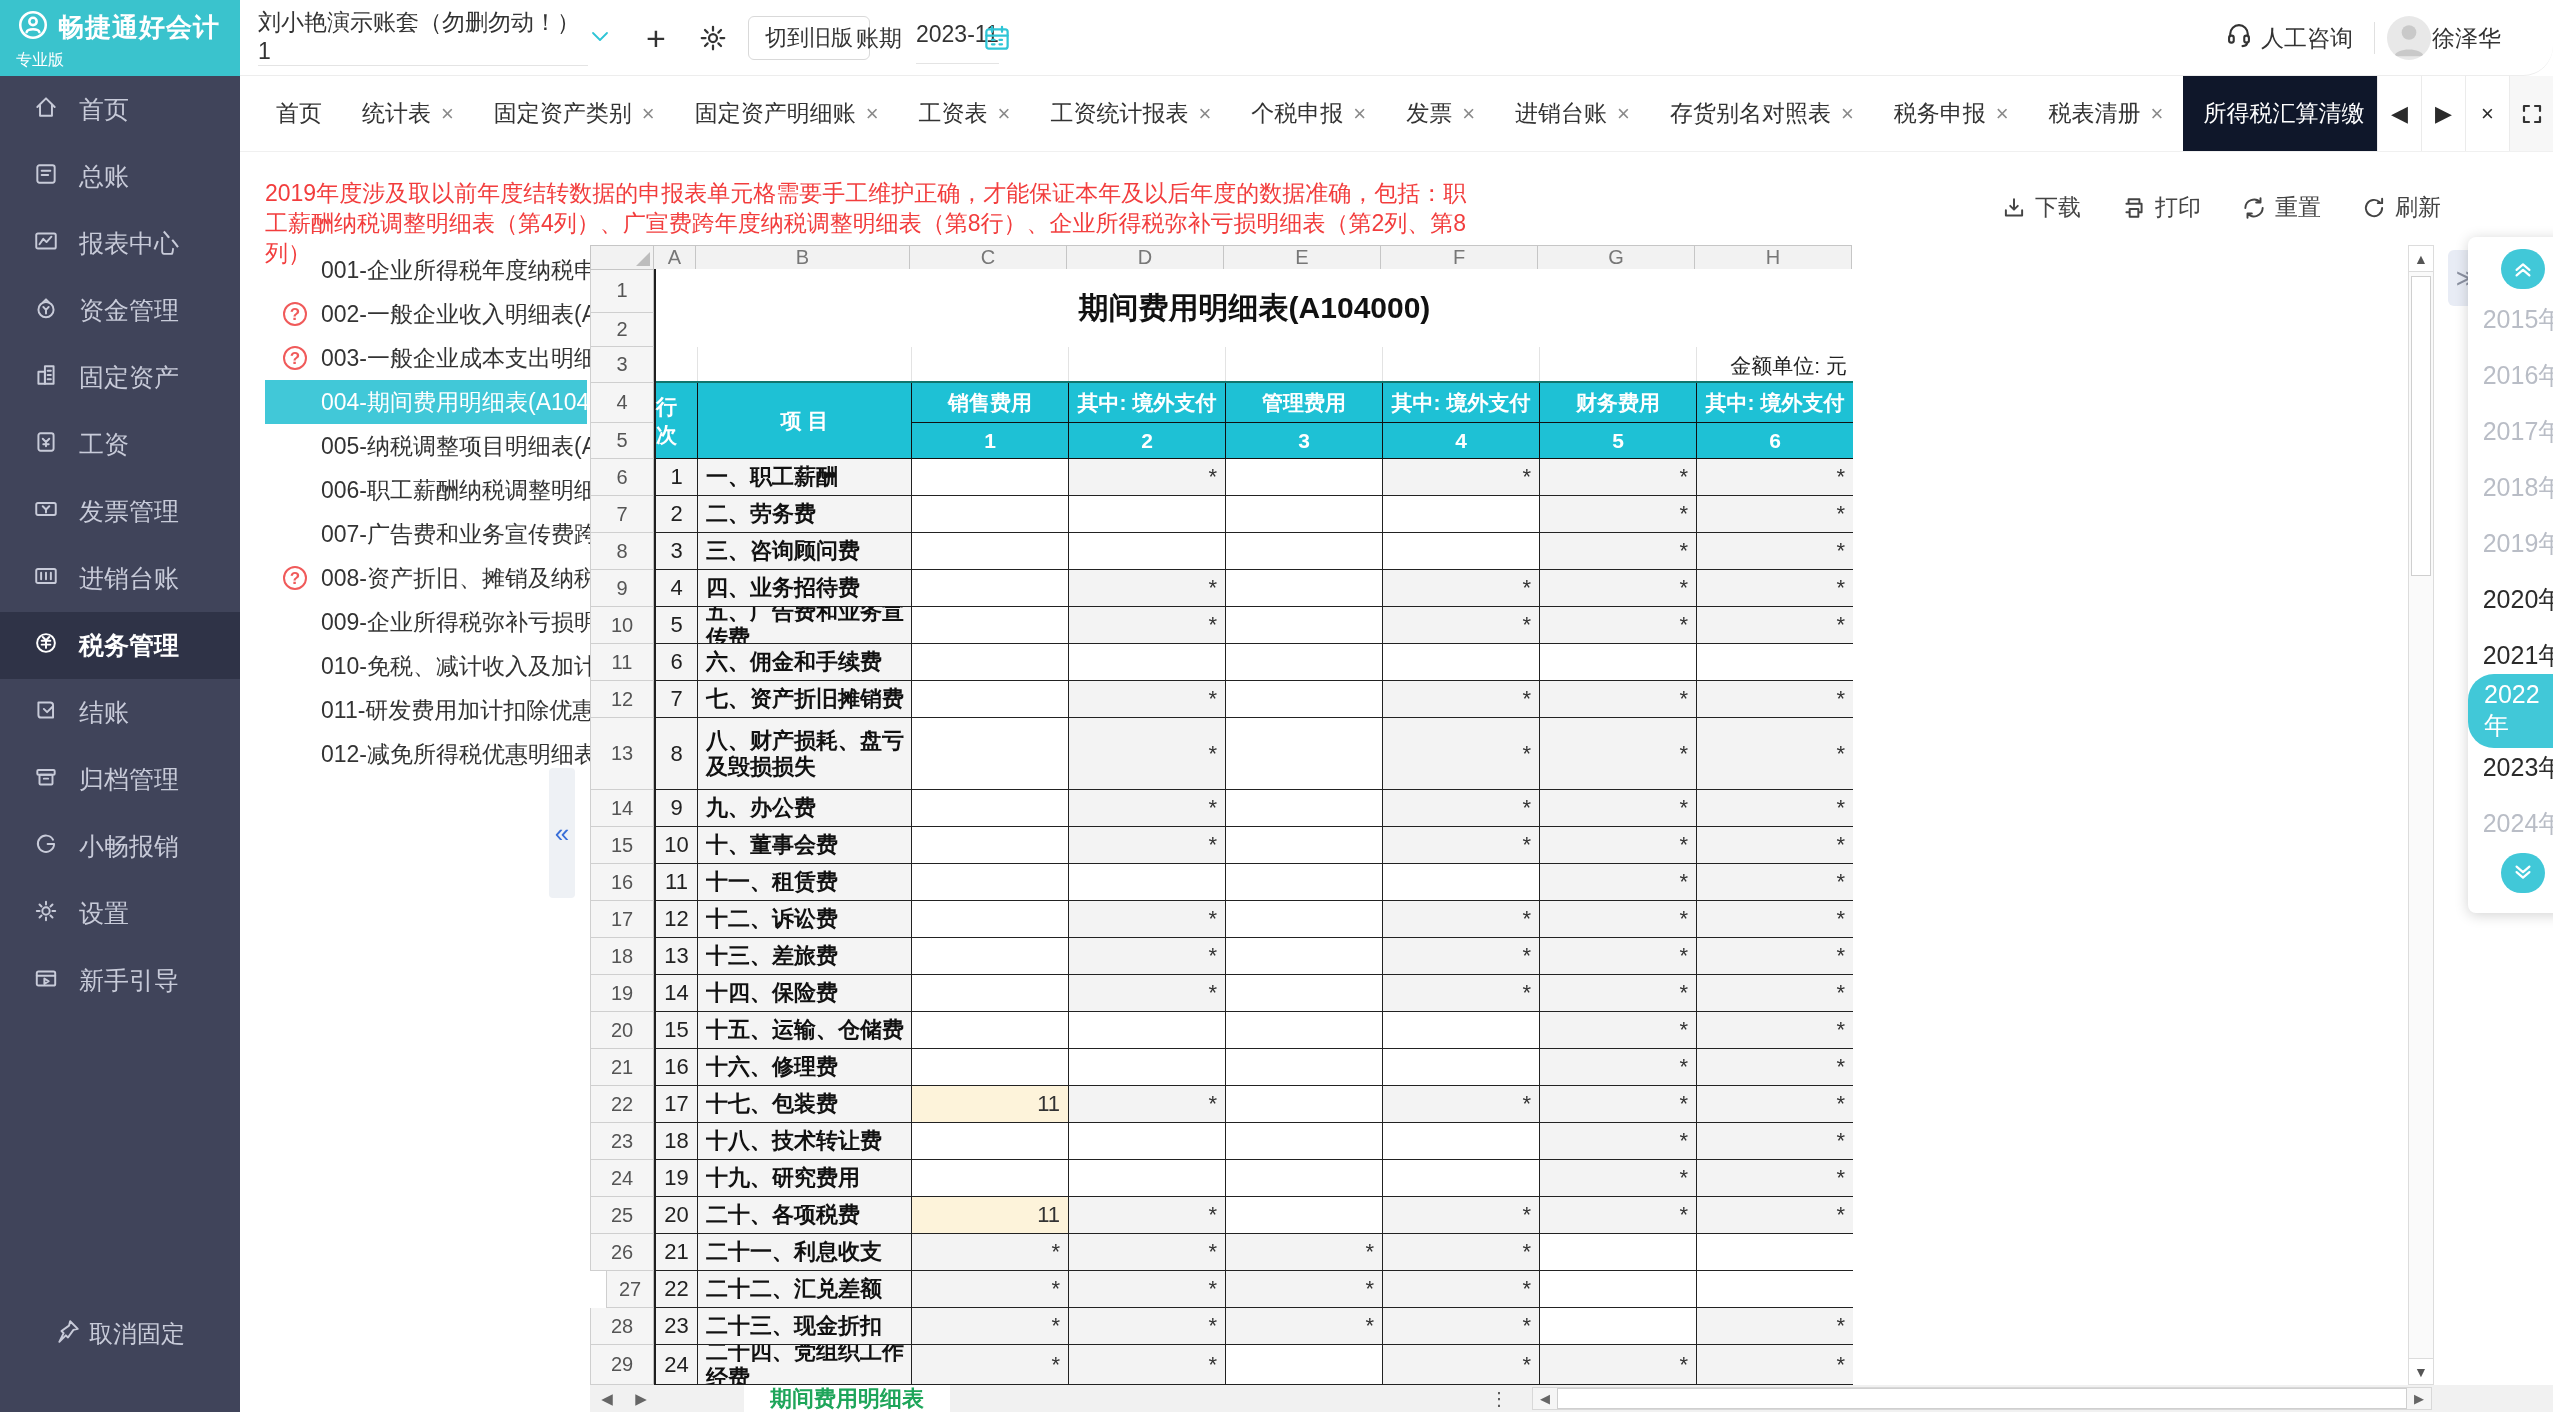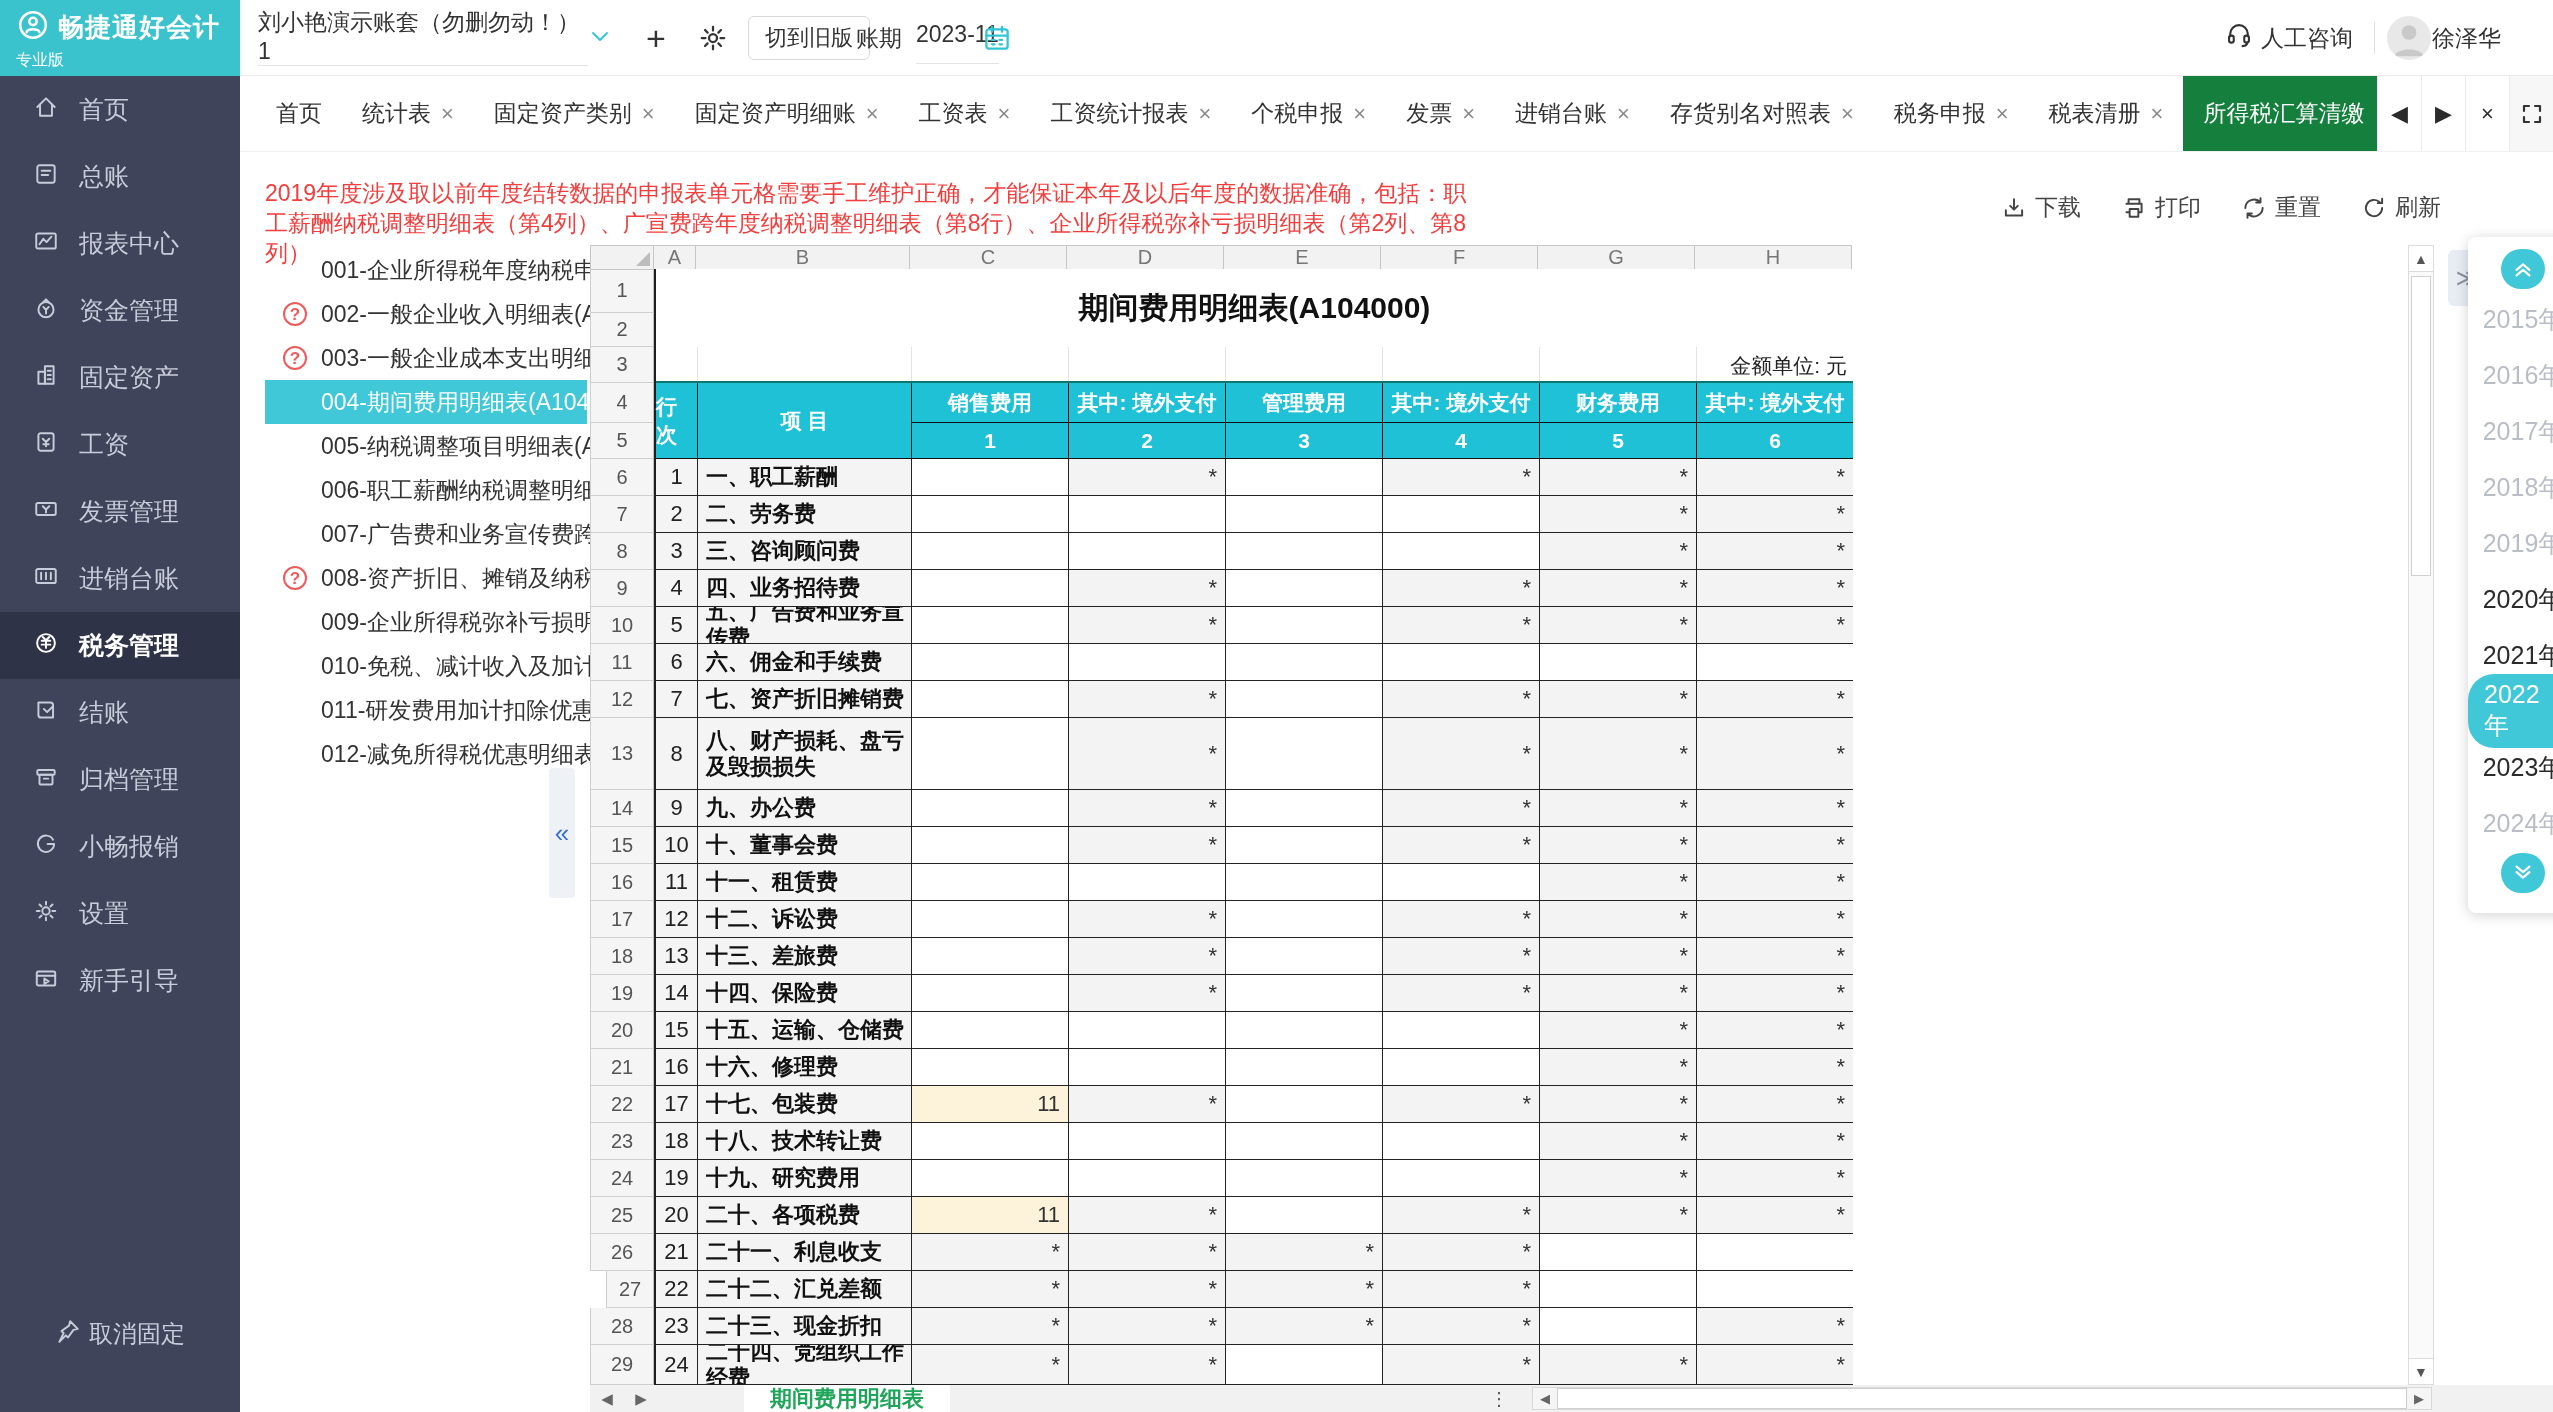--- a/index.html
+++ b/index.html
@@ -1,20 +1,20 @@
 <!DOCTYPE html>
 <html><head>
 <meta charset="utf-8">
 <style>
   html,body{margin:0;padding:0;background:#e9eaee;}
   *{box-sizing:border-box;font-family:"Liberation Sans","DejaVu Sans",sans-serif;}
   #app{position:relative;width:2553px;height:1412px;background:#fff;overflow:hidden;}
 
   
-  #topbar{position:absolute;left:0;top:0;width:2553px;height:76px;background:#fff;border-bottom:1px solid #ededed;}
+  #topbar{position:absolute;left:0;top:0;width:2553px;height:76px;background:#fff;border-bottom:1px solid #ededed;border-radius:30px;}
   #logo{position:absolute;left:0;top:0;width:240px;height:76px;background:#3ac3cd;color:#fff;padding:8px 0 0 16px;}
   #logo .lg-row{display:flex;align-items:center;gap:8px;}
   #logo .lg-title{font-size:26px;font-weight:bold;letter-spacing:1px;}
   #logo .lg-sub{font-size:16px;margin-top:4px;}
   .tb-item{position:absolute;top:0;height:76px;display:flex;align-items:center;color:#333;font-size:23px;}
   #account{left:258px;max-width:330px;border-bottom:1px solid #e4e4e4;height:62px;top:4px;align-items:flex-end;}
   #account-chevron{position:absolute;left:588px;top:28px;}
   #plus-btn{left:646px;font-size:34px;color:#333;}
   #gear-btn{left:698px;}
   #switch-old{position:absolute;left:748px;top:16px;height:44px;padding:0 16px;border:1px solid #d9d9d9;border-radius:6px;background:#fff;font-size:22px;color:#333;display:flex;align-items:center;}
@@ -31,21 +31,21 @@
   .sb-item{height:67px;display:flex;align-items:center;gap:20px;padding-left:33px;color:#c8cbd9;font-size:25px;cursor:pointer;}
   .sb-item.active{background:#2f3347;color:#fff;font-weight:bold;}
   .sb-item svg{flex:0 0 26px;}
   #unpin{position:absolute;left:55px;top:1318px;display:flex;align-items:center;gap:8px;color:#c8cbd9;font-size:24px;}
 
   
   #tabbar{position:absolute;left:240px;top:76px;width:2313px;height:76px;background:#fff;display:flex;align-items:stretch;border-bottom:1px solid #f0f0f0;}
   #tabs{display:flex;flex:1;overflow:hidden;padding-left:16px;}
   .tab{display:flex;align-items:center;gap:10px;padding:0 20px;font-size:23px;color:#333;white-space:nowrap;cursor:pointer;}
   .tab .tab-close{color:#8a8a8a;font-size:22px;}
-  .tab.active{background:#15803d;color:#fff;gap:20px;}
+  .tab.active{background:#0f172a;color:#fff;gap:20px;}
   .tab.active .tab-close{color:#fff;}
   .tab-ctrl{width:44px;display:flex;align-items:center;justify-content:center;border-left:1px solid #ebebeb;color:#2b2b2b;font-size:22px;cursor:pointer;}
   .tab-ctrl:last-child{background:#f7f7f7;}
 
   
   #content{position:absolute;left:240px;top:152px;width:2313px;height:1260px;background:#fff;}
   #notice{position:absolute;left:25px;top:26px;width:1215px;font-size:23px;line-height:30px;color:#f23d3d;}
   #toolbar{position:absolute;right:112px;top:40px;display:flex;gap:40px;}
   .tool-btn{display:flex;align-items:center;gap:8px;font-size:23px;color:#444;cursor:pointer;}
 

